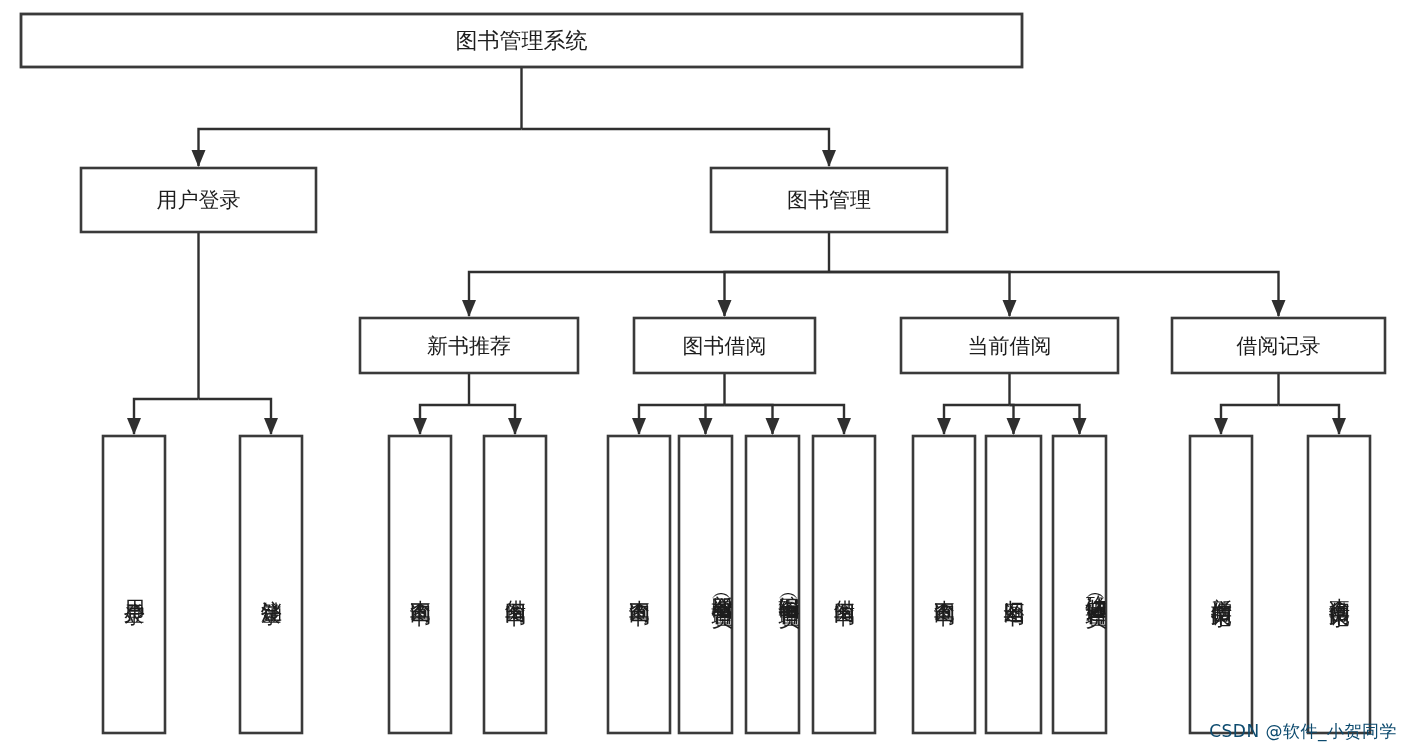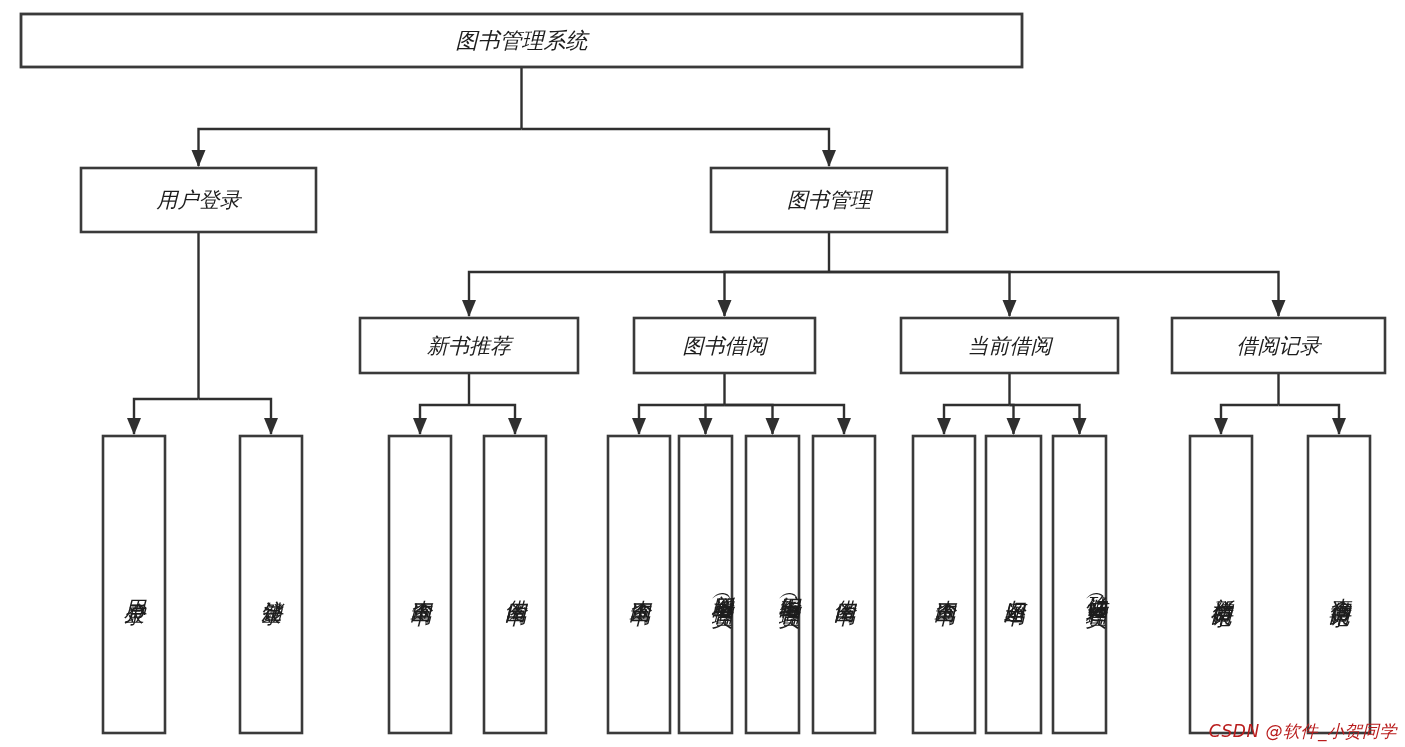--- a/index.html
+++ b/index.html
@@ -12,21 +12,20 @@
     width: 1405px;
     height: 747px;
     font-family: "DejaVu Sans", "Liberation Sans", sans-serif;
     overflow: hidden;
   }
   #diagram-root {
     position: relative;
     width: 1405px;
     height: 747px;
     background: #ffffff;
-    font-style: italic;
   }
   svg.diagram-canvas {
     position: absolute;
     top: 0;
     left: 0;
     width: 1405px;
     height: 747px;
   }
   .node-rect {
     fill: #ffffff;
@@ -70,21 +69,21 @@
     letter-spacing: 2px;
     line-height: 1;
     pointer-events: none;
   }
   .watermark {
     position: absolute;
     right: 8px;
     bottom: 4px;
     font-family: "DejaVu Sans", "Liberation Sans", sans-serif;
     font-size: 17px;
-    color: #b91c1c;
+    color: #0c4a6e;
     letter-spacing: 0.5px;
     white-space: nowrap;
   }
 </style>
 </head>
 <body>
 
 <div id="diagram-root">
 
   <svg class="diagram-canvas" viewBox="0 0 1405 747">

